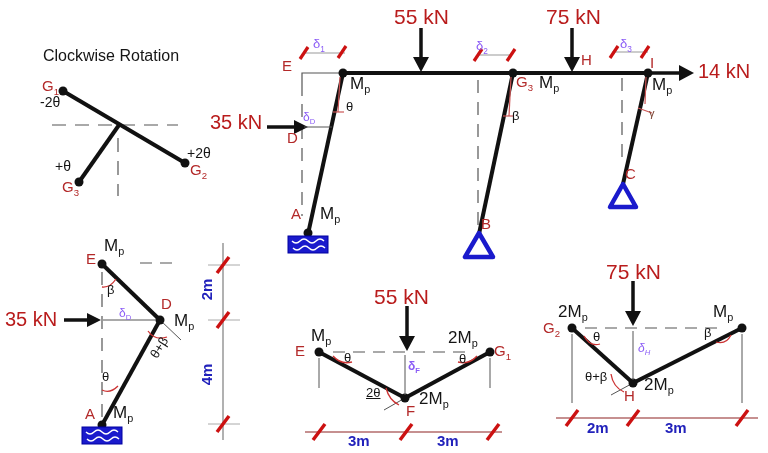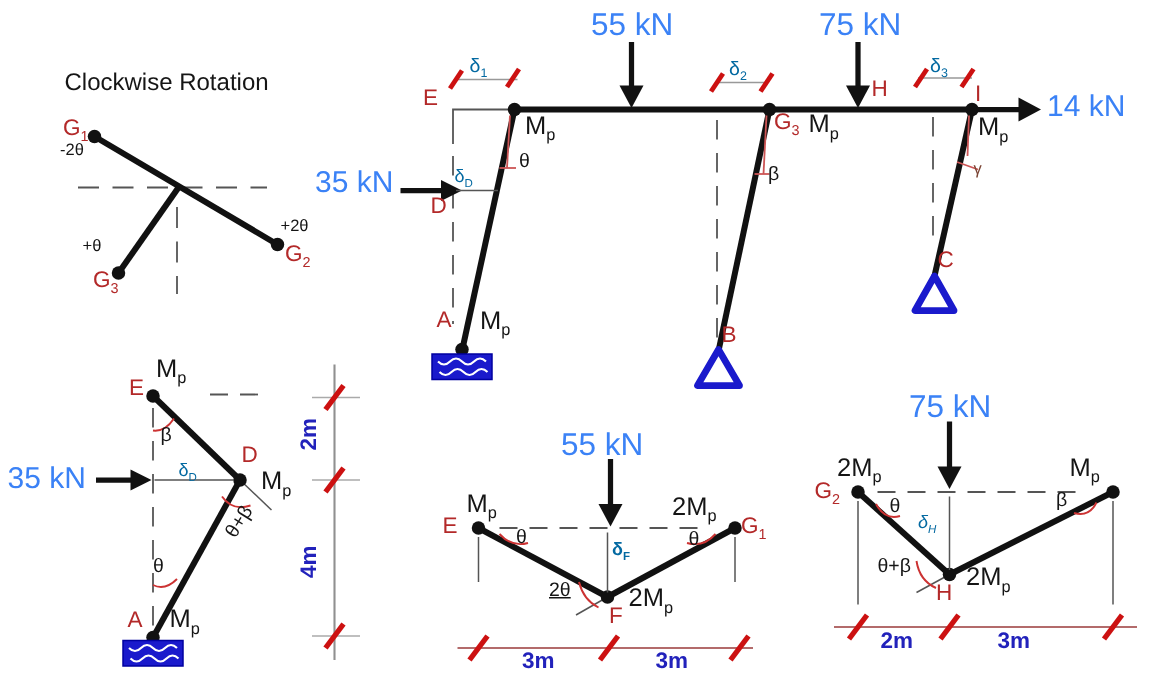--- a/index.html
+++ b/index.html
@@ -1,27 +1,27 @@
 <!DOCTYPE html>
 <html><head>
 <meta charset="utf-8">
 <style>
   html,body{margin:0;padding:0;background:#fff;}
   #stage{position:relative;width:768px;height:453px;background:#ffffff;overflow:hidden;
          font-family:"Liberation Sans",sans-serif;}
   #linework{position:absolute;left:0;top:0;}
   .lbl{position:absolute;line-height:1;white-space:nowrap;font-family:"Liberation Sans",sans-serif;}
-  .red{color:#3b82f6;}      
+  .red{color:#b91c1c;}      
   .node{color:#b32929;}     
   .blk{color:#151515;}
-  .dred{color:#0369a1;}     
+  .dred{color:#8b5cf6;}     
   .dblue{color:#2222bb;font-weight:bold;}
   .brown{color:#7a4433;}
   .s21{font-size:21px;}.s20{font-size:20px;}.s17{font-size:17px;}.s16{font-size:16px;}
-  .s15{font-size:15px;}.s14{font-size:11px;}.s13{font-size:13px;}.s12{font-size:12px;}.s11{font-size:11px;}
+  .s15{font-size:15px;}.s14{font-size:14px;}.s13{font-size:13px;}.s12{font-size:12px;}.s11{font-size:11px;}
   .lbl sub{font-size:64%;line-height:0;}
   .rot90{transform:rotate(-90deg);transform-origin:center;}
 </style>
 </head>
 <body>
 
 <div id="stage">
 
 <svg id="linework" width="768" height="453" viewBox="0 0 768 453">
 
@@ -185,21 +185,21 @@
 <span class="lbl blk s14" style="left:187px;top:146px;">+2θ</span>
 <span class="lbl node s15" style="left:190px;top:162px;"><span>G</span><sub>2</sub></span>
 
 <span class="lbl red s21" style="left:394px;top:6px;">55 kN</span>
 <span class="lbl red s21" style="left:546px;top:6px;">75 kN</span>
 <span class="lbl red s20" style="left:698px;top:61px;">14 kN</span>
 <span class="lbl red s20" style="left:210px;top:112px;">35 kN</span>
 
 <span class="lbl node s15" style="left:282px;top:58px;">E</span>
 <span class="lbl dred s13" style="left:313px;top:37px;"><span>δ</span><sub>1</sub></span>
-<span class="lbl dred s13" style="left:486px;top:39px;"><span>δ</span><sub>2</sub></span>
+<span class="lbl dred s13" style="left:476px;top:39px;"><span>δ</span><sub>2</sub></span>
 <span class="lbl dred s13" style="left:620px;top:37px;"><span>δ</span><sub>3</sub></span>
 <span class="lbl dred s12" style="left:303px;top:111px;"><span>δ</span><sub>D</sub></span>
 <span class="lbl node s15" style="left:287px;top:130px;">D</span>
 <span class="lbl blk s17" style="left:350px;top:75px;"><span>M</span><sub>p</sub></span>
 <span class="lbl blk s13" style="left:346px;top:100px;">θ</span>
 <span class="lbl node s15" style="left:516px;top:74px;"><span>G</span><sub>3</sub></span>
 <span class="lbl blk s17" style="left:539px;top:74px;"><span>M</span><sub>p</sub></span>
 <span class="lbl blk s13" style="left:512px;top:109px;">β</span>
 <span class="lbl node s15" style="left:581px;top:52px;">H</span>
 <span class="lbl node s15" style="left:650px;top:55px;">I</span>
@@ -237,20 +237,20 @@
 <span class="lbl blk s17" style="left:419px;top:390px;"><span>2M</span><sub>p</sub></span>
 <span class="lbl dblue s15" style="left:348px;top:433px;">3m</span>
 <span class="lbl dblue s15" style="left:437px;top:433px;">3m</span>
 
 <span class="lbl red s21" style="left:606px;top:261px;">75 kN</span>
 <span class="lbl blk s17" style="left:558px;top:303px;"><span>2M</span><sub>p</sub></span>
 <span class="lbl node s15" style="left:543px;top:320px;"><span>G</span><sub>2</sub></span>
 <span class="lbl blk s13" style="left:593px;top:330px;">θ</span>
 <span class="lbl blk s17" style="left:713px;top:303px;"><span>M</span><sub>p</sub></span>
 <span class="lbl blk s13" style="left:704px;top:326px;">β</span>
-<span class="lbl dred s12" style="left:612px;top:342px;font-style:italic;"><span>δ</span><sub>H</sub></span>
+<span class="lbl dred s12" style="left:638px;top:342px;font-style:italic;"><span>δ</span><sub>H</sub></span>
 <span class="lbl blk s13" style="left:585px;top:370px;">θ+β</span>
 <span class="lbl node s15" style="left:624px;top:388px;">H</span>
 <span class="lbl blk s17" style="left:644px;top:376px;"><span>2M</span><sub>p</sub></span>
 <span class="lbl dblue s15" style="left:587px;top:420px;">2m</span>
 <span class="lbl dblue s15" style="left:665px;top:420px;">3m</span>
 
 </div>
 
 </body></html>

